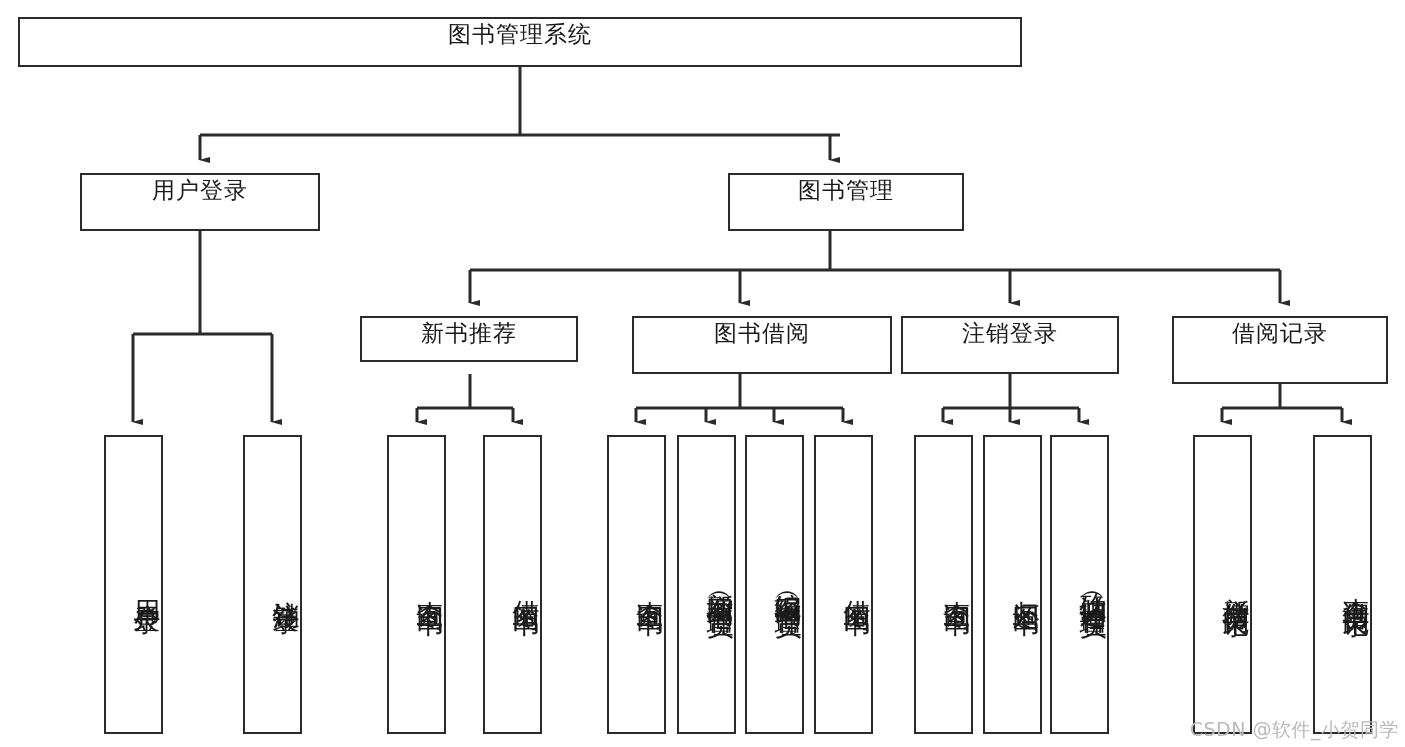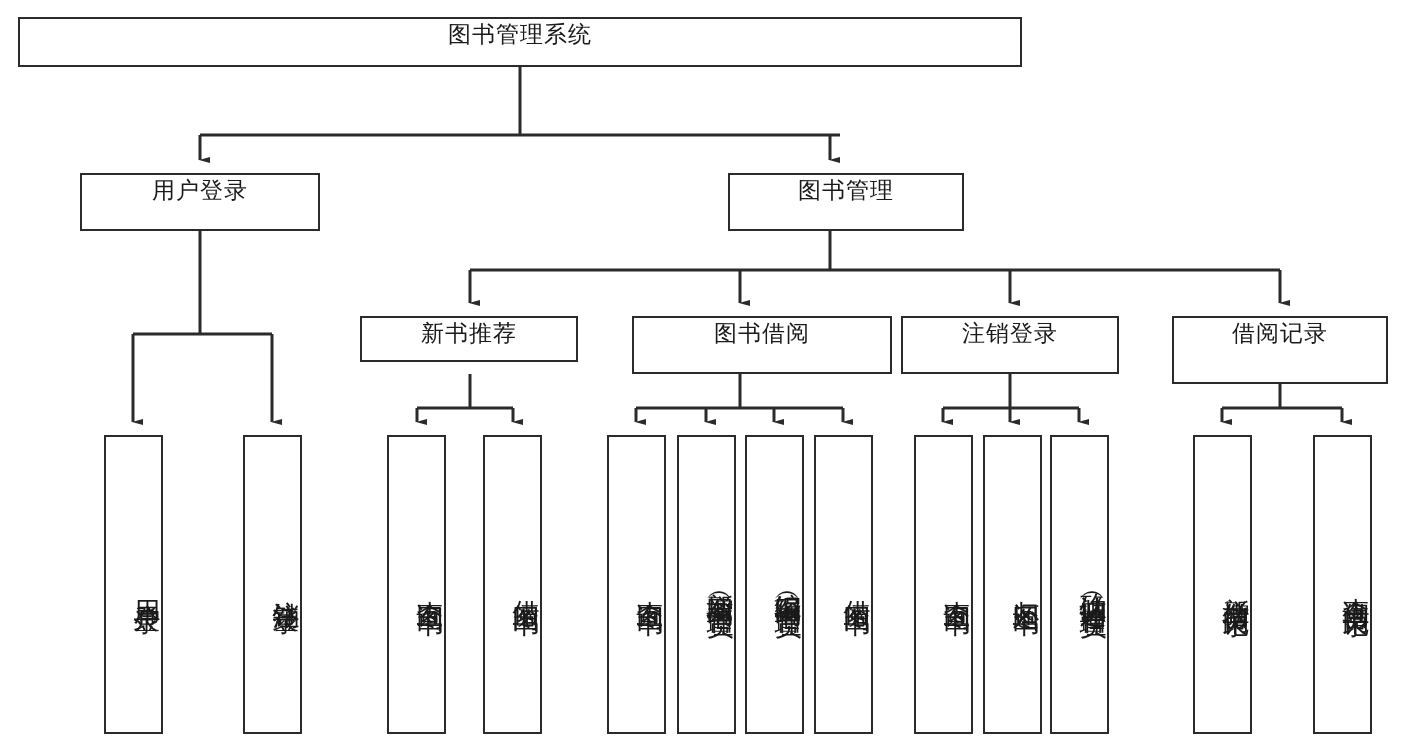--- a/index.html
+++ b/index.html
@@ -170,13 +170,14 @@
         <span>确认归还（管理员）</span>
       </div>
       <div class="node vert" style="left: 1193px; top: 435px; width: 59px; height: 299px;">
         <span>新增借阅记录</span>
       </div>
       <div class="node vert" style="left: 1313px; top: 435px; width: 59px; height: 299px;">
         <span>查询借阅记录</span>
       </div>
     </div>
 
+  <div class="watermark">CSDN @软件_小贺同学</div>
 </div>
 
 </body></html>

